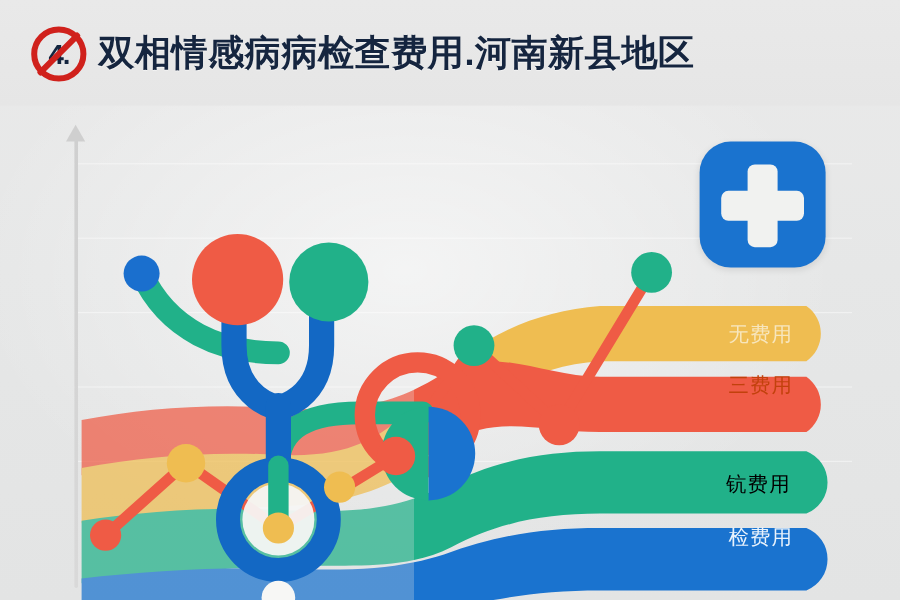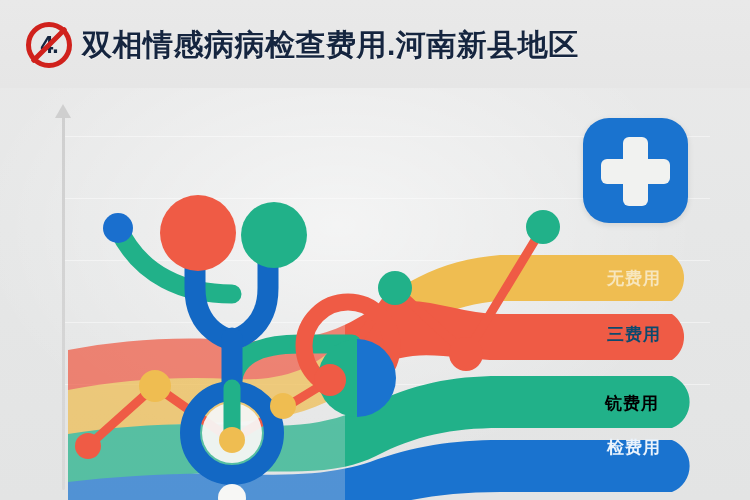--- a/index.html
+++ b/index.html
@@ -83,25 +83,25 @@
     position:absolute;left:18px;top:41px;width:69px;height:25px;
     background:#f1f2f0;border-radius:6px;
   }
   .cross-badge .bar-v{
     position:absolute;left:40px;top:19px;width:25px;height:69px;
     background:#f1f2f0;border-radius:6px;
   }
 
   
   .legend-label{
-    position:absolute;font-size:17px;font-weight:bold;letter-spacing:1px;
+    position:absolute;font-size:17px;font-weight:normal;letter-spacing:1px;
     white-space:nowrap;
   }
   .lg-yellow{left:607px;top:267px;color:#f7e6bd;}
-  .lg-red   {left:607px;top:323px;color:#0c4a6e;}
+  .lg-red   {left:607px;top:310px;color:#c2410c;}
   .lg-teal  {left:605px;top:392px;color:#000000;}
   .lg-blue  {left:607px;top:436px;color:#eaf3fc;}
 </style>
 </head>
 <body>
 
 <div class="stage">
 
   <div class="bg"></div>
   <div class="bg-vignette"></div>

